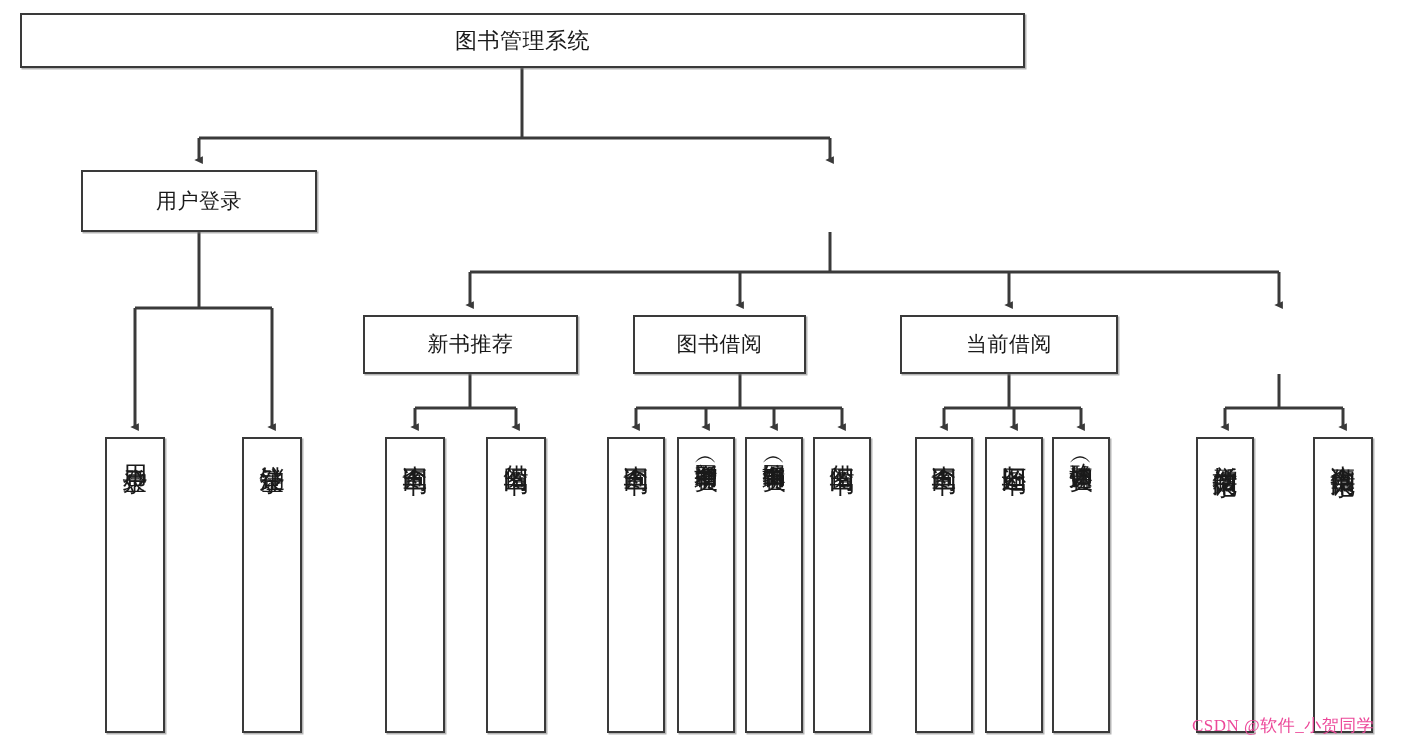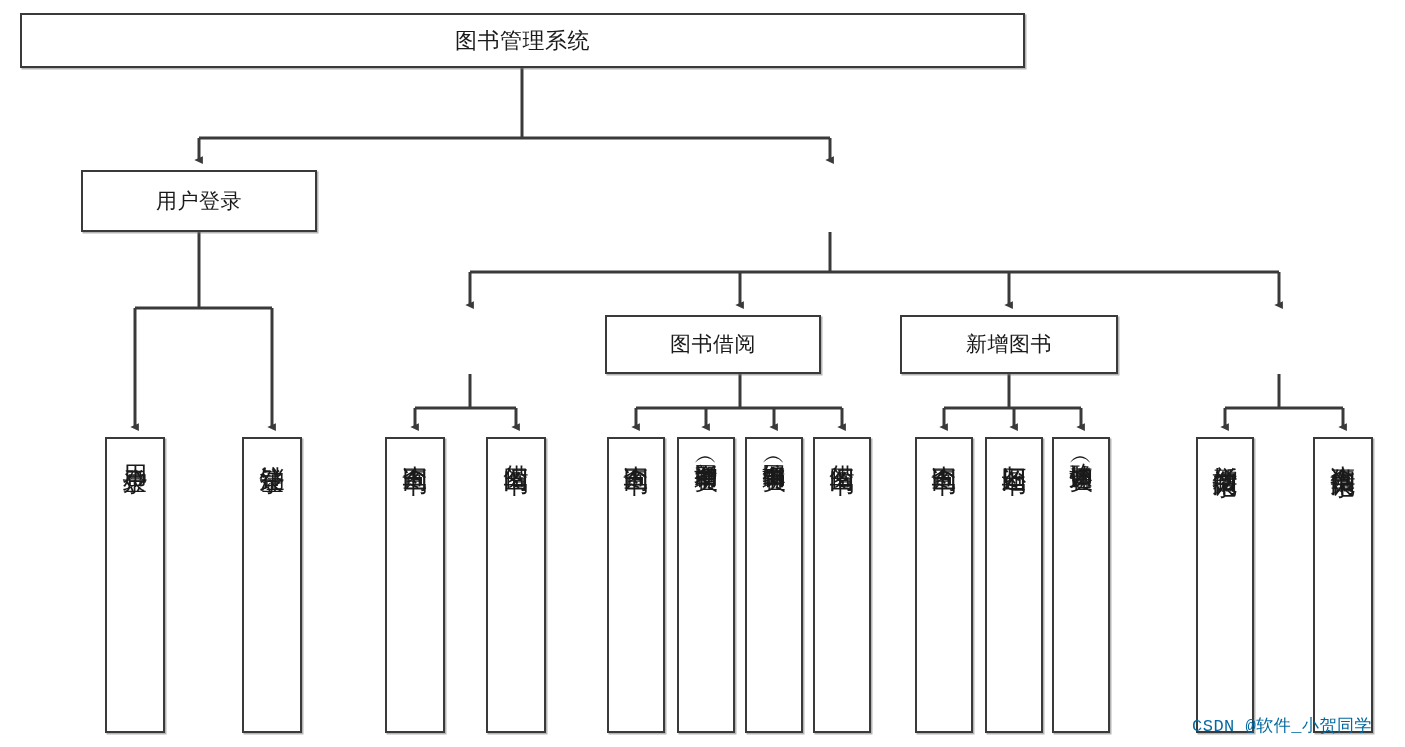--- a/index.html
+++ b/index.html
@@ -67,24 +67,24 @@
   }
   .node.vert.small .label {
     font-size: 23px;
     letter-spacing: 1px;
   }
   .watermark {
     position: absolute;
     left: 1192px;
     top: 714px;
     font-size: 17px;
-    color: #0369a1;
+    color: #ec4899;
     white-space: nowrap;
     letter-spacing: 0.5px;
-    font-family: Liberation Mono, monospace;
+    font-family: Liberation Serif, serif;
   }
 </style>
 </head>
 <body>
 
 <div id="diagram-root">
 
   <svg id="edge-layer" viewBox="0 0 1405 747" xmlns="http://www.w3.org/2000/svg">
     <defs>
       <marker id="arrow" markerWidth="9" markerHeight="9" refX="4.2" refY="4.3" orient="auto" markerUnits="userSpaceOnUse">
@@ -136,25 +136,28 @@
   </svg>
 
   <div class="node horiz root" id="node-root" style="left: 20px; top: 13px; width: 1005px; height: 55px;">
     <span class="label">图书管理系统</span>
   </div>
 
   <div class="node horiz" id="n-l1-0" style="left: 81px; top: 170px; width: 236px; height: 62px;">
     <span class="label">用户登录</span>
   </div>
 
-  <div class="node horiz" id="n-l2-1" style="left: 605px; top: 315px; width: 216px; height: 59px;">
+  <div class="node horiz" id="n-l2-0" style="left: 363px; top: 315px; width: 215px; height: 59px;">
+    <span class="label">新书推荐</span>
+  </div>
+  <div class="node horiz" id="n-l2-1" style="left: 633px; top: 315px; width: 173px; height: 59px;">
     <span class="label">图书借阅</span>
   </div>
   <div class="node horiz" id="n-l2-2" style="left: 900px; top: 315px; width: 218px; height: 59px;">
-    <span class="label">新增图书</span>
+    <span class="label">当前借阅</span>
   </div>
 
   <div class="node vert" id="n-lf-0" style="left: 105px; top: 437px; width: 60px; height: 296px;">
     <span class="label">用户登录</span>
   </div>
   <div class="node vert" id="n-lf-1" style="left: 242px; top: 437px; width: 60px; height: 296px;">
     <span class="label">注销登录</span>
   </div>
   <div class="node vert" id="n-lf-2" style="left: 385px; top: 437px; width: 60px; height: 296px;">
     <span class="label">查询图书</span>

